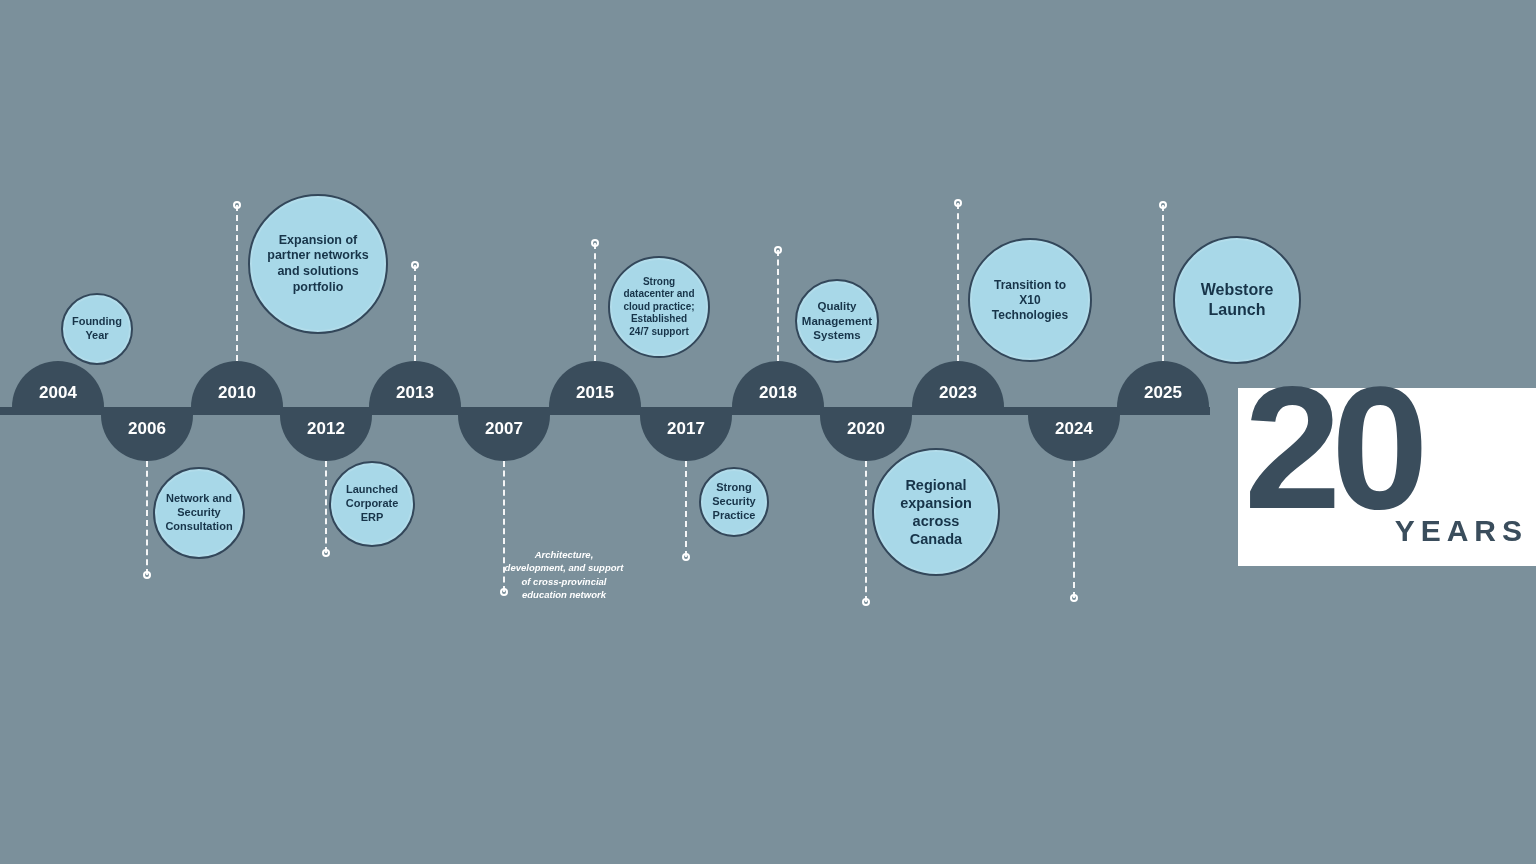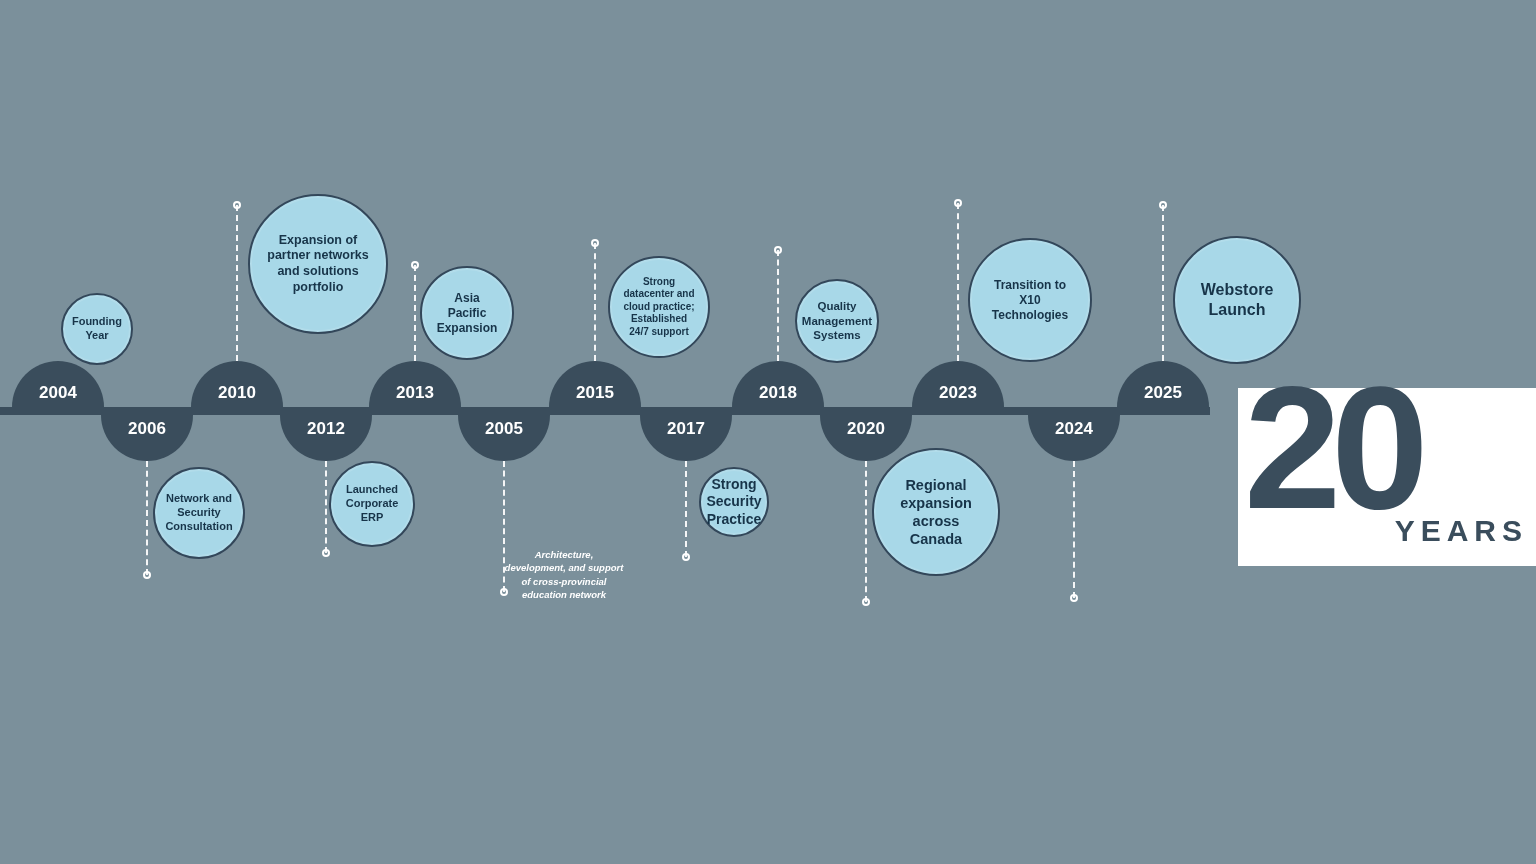--- a/index.html
+++ b/index.html
@@ -73,21 +73,21 @@
   <div class="bump top" style="left:191px">
       <span>2010</span>
     </div>
   <div class="bump bottom" style="left:280px">
       <span>2012</span>
     </div>
   <div class="bump top" style="left:369px">
       <span>2013</span>
     </div>
   <div class="bump bottom" style="left:458px">
-      <span>2005</span>
+      <span>2007</span>
     </div>
   <div class="bump top" style="left:549px">
       <span>2015</span>
     </div>
   <div class="bump bottom" style="left:640px">
       <span>2017</span>
     </div>
   <div class="bump top" style="left:732px">
       <span>2018</span>
     </div>
@@ -113,30 +113,27 @@
     </div>
 
   <div class="bubble" style="left:153px;top:467px;width:92px;height:92px;font-size:11px;padding:8px">
       <span>Network and Security Consultation</span>
     </div>
 
   <div class="bubble" style="left:329px;top:461px;width:86px;height:86px;font-size:11px;padding:10px">
       <span>Launched Corporate ERP</span>
     </div>
 
-  <div class="bubble" style="left:420px;top:266px;width:94px;height:94px;font-size:12px;padding:12px">
-      <span>Asia Pacific Expansion</span>
-    </div>
 
 
   <div class="bubble" style="left:608px;top:256px;width:102px;height:102px;font-size:10px;padding:11px">
       <span>Strong datacenter and cloud practice; Established 24/7 support</span>
     </div>
 
-  <div class="bubble" style="left:699px;top:467px;width:70px;height:70px;font-size:14px;padding:5px">
+  <div class="bubble" style="left:699px;top:467px;width:70px;height:70px;font-size:11px;padding:5px">
       <span>Strong Security Practice</span>
     </div>
 
   <div class="bubble" style="left:795px;top:279px;width:84px;height:84px;font-size:11.5px;padding:8px">
       <span>Quality Management Systems</span>
     </div>
 
   <div class="bubble" style="left:872px;top:448px;width:128px;height:128px;font-size:14.5px;padding:16px">
       <span>Regional expansion across Canada</span>
     </div>

